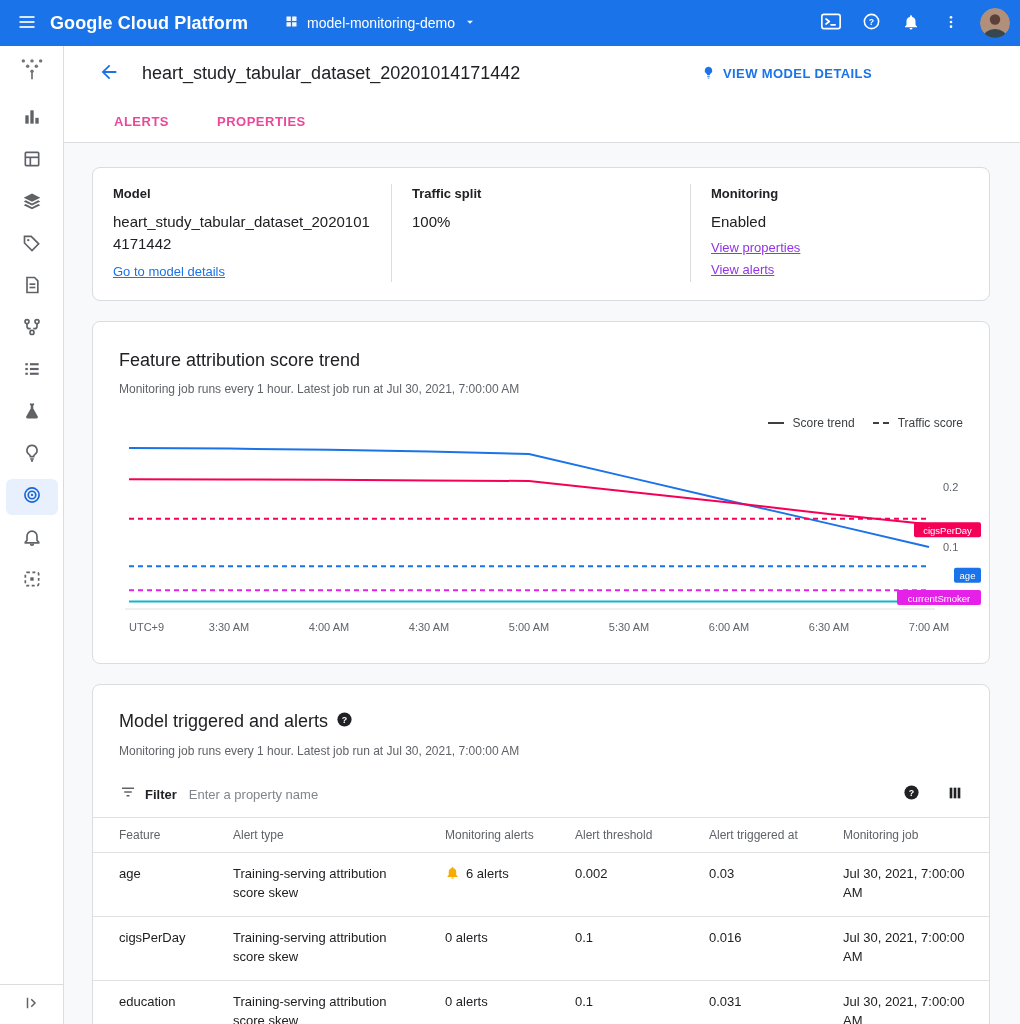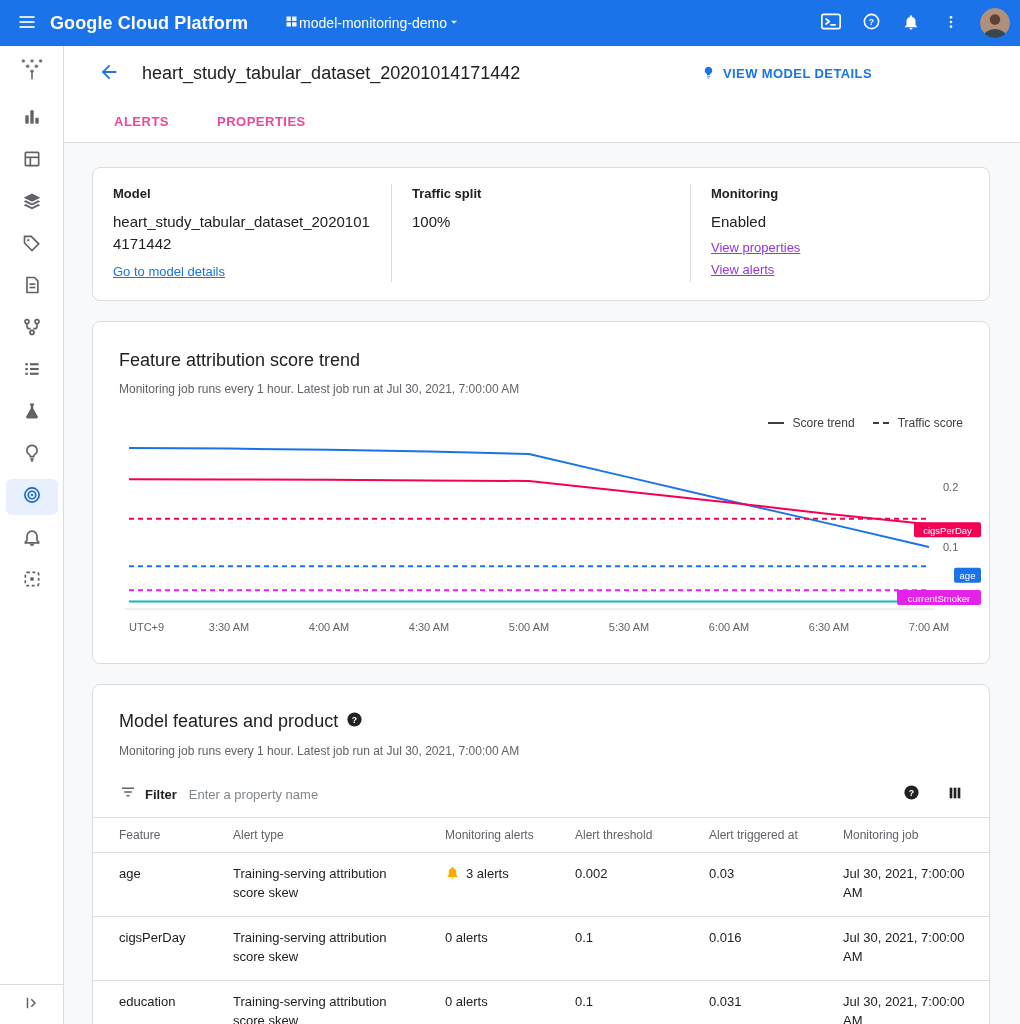--- a/index.html
+++ b/index.html
@@ -4,21 +4,21 @@
 <style>
   *{box-sizing:border-box;margin:0;padding:0;}
   html,body{width:1020px;height:1024px;overflow:hidden;}
   body{font-family:"Liberation Sans",sans-serif;background:#fff;color:#202124;}
   .app{display:flex;flex-direction:column;height:100%;border-radius:31px;}
 
   
   .topbar{height:46px;background:#1a73e8;display:flex;align-items:center;padding:0 10px 0 8px;flex:0 0 auto;}
   .icon-btn{width:38px;height:38px;display:flex;align-items:center;justify-content:center;border:none;background:transparent;cursor:pointer;border-radius:50%;flex:0 0 auto;}
   .brand{color:#fff;font-size:18px;font-weight:700;letter-spacing:.1px;margin-left:4px;white-space:nowrap;}
-  .project-picker{display:flex;align-items:center;gap:0;margin-left:30px;color:#fff;font-size:14px;cursor:pointer;padding:6px 6px;border-radius:4px;white-space:nowrap;}
+  .project-picker{display:flex;align-items:center;gap:8px;margin-left:30px;color:#fff;font-size:14px;cursor:pointer;padding:6px 6px;border-radius:4px;white-space:nowrap;}
   .search-box{margin-left:32px;width:248px;height:32px;background:rgba(255,255,255,.25);border-radius:8px;display:flex;align-items:center;padding:0 6px 0 12px;}
   .search-box input{flex:1;min-width:0;background:transparent;border:none;outline:none;color:#fff;font-size:14px;margin-left:10px;font-family:inherit;}
   .search-box input::placeholder{color:rgba(255,255,255,.92);}
   .topbar-right{margin-left:auto;display:flex;align-items:center;gap:2px;}
   .avatar{width:30px;height:30px;border-radius:50%;overflow:hidden;margin-left:8px;cursor:pointer;flex:0 0 auto;}
 
   
   .body-row{display:flex;flex:1;min-height:0;}
   .sidebar{width:64px;flex:0 0 64px;background:#fff;border-right:1px solid #dadce0;display:flex;flex-direction:column;align-items:center;padding-top:10px;}
   .side-logo{margin-bottom:12px;cursor:pointer;}
@@ -338,21 +338,21 @@
                 <text x="848.5" y="145.4" font-size="9.5" fill="#fff" text-anchor="middle">age</text>
                 <rect x="778" y="156.0" width="84" height="15" rx="2" fill="#e520e9"></rect>
                 <text x="820.0" y="167.6" font-size="9.5" fill="#fff" text-anchor="middle">currentSmoker</text>
               </svg>
           </div>
         </section>
 
         <section class="card features-card">
           <div class="features-head">
             <h2 class="card-title">
-              <span>Model features and product</span>
+              <span>Model triggered and alerts</span>
               <span><svg width="17" height="17" viewBox="0 0 24 24">
                     <circle cx="12" cy="12" r="10" fill="#202124"></circle>
                     <text x="12" y="16.4" text-anchor="middle" font-size="12.5" font-weight="bold" fill="#fff" font-family="Liberation Sans, sans-serif">?</text>
                   </svg></span>
             </h2>
             <div class="card-subtitle">Monitoring job runs every 1 hour. Latest job run at Jul 30, 2021, 7:00:00 AM</div>
           </div>
 
           <div class="filter-row">
             <span class="filter-chip">
@@ -400,21 +400,21 @@
             </thead>
             <tbody id="features-tbody">
             <tr>
               <td>age</td>
               <td>Training-serving attribution score skew</td>
               <td>
                 <span class="alerts-cell-inner">
                   <span class="alert-bell" style="display: inline-block;"><svg width="15" height="15" viewBox="0 0 24 24" fill="#f9ab00">
                           <path d="M12 22a2 2 0 0 0 2-2h-4a2 2 0 0 0 2 2zm6-6v-5a6 6 0 0 0-4.5-5.8V4.5a1.5 1.5 0 0 0-3 0v.7A6 6 0 0 0 6 11v5l-2 2v1h16v-1z"></path>
                         </svg></span>
-                  <span class="alerts-text">3 alerts</span>
+                  <span class="alerts-text">6 alerts</span>
                 </span>
               </td>
               <td>0.002</td>
               <td>0.03</td>
               <td>Jul 30, 2021, 7:00:00 AM</td>
             </tr>
 
             <tr>
               <td>cigsPerDay</td>
               <td>Training-serving attribution score skew</td>

